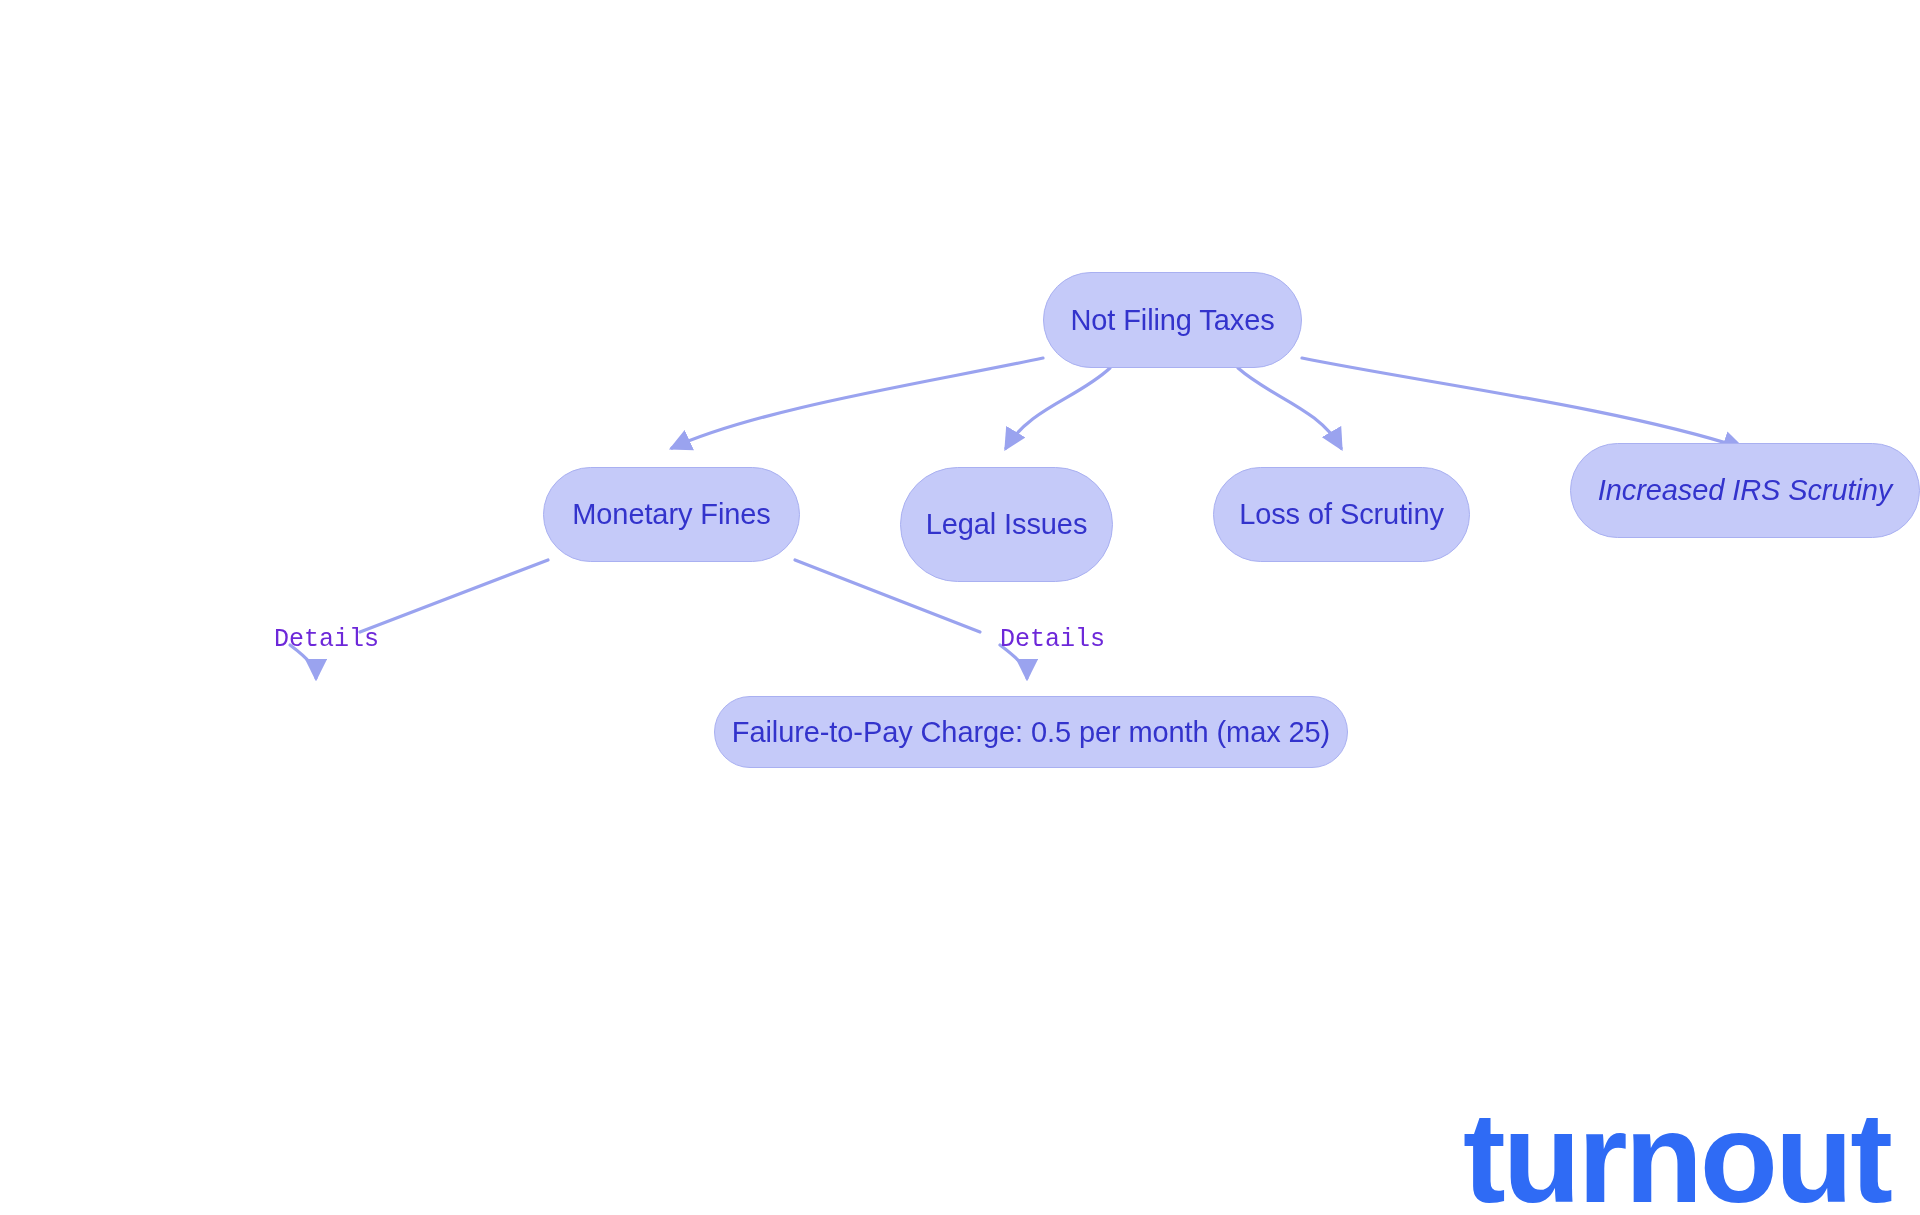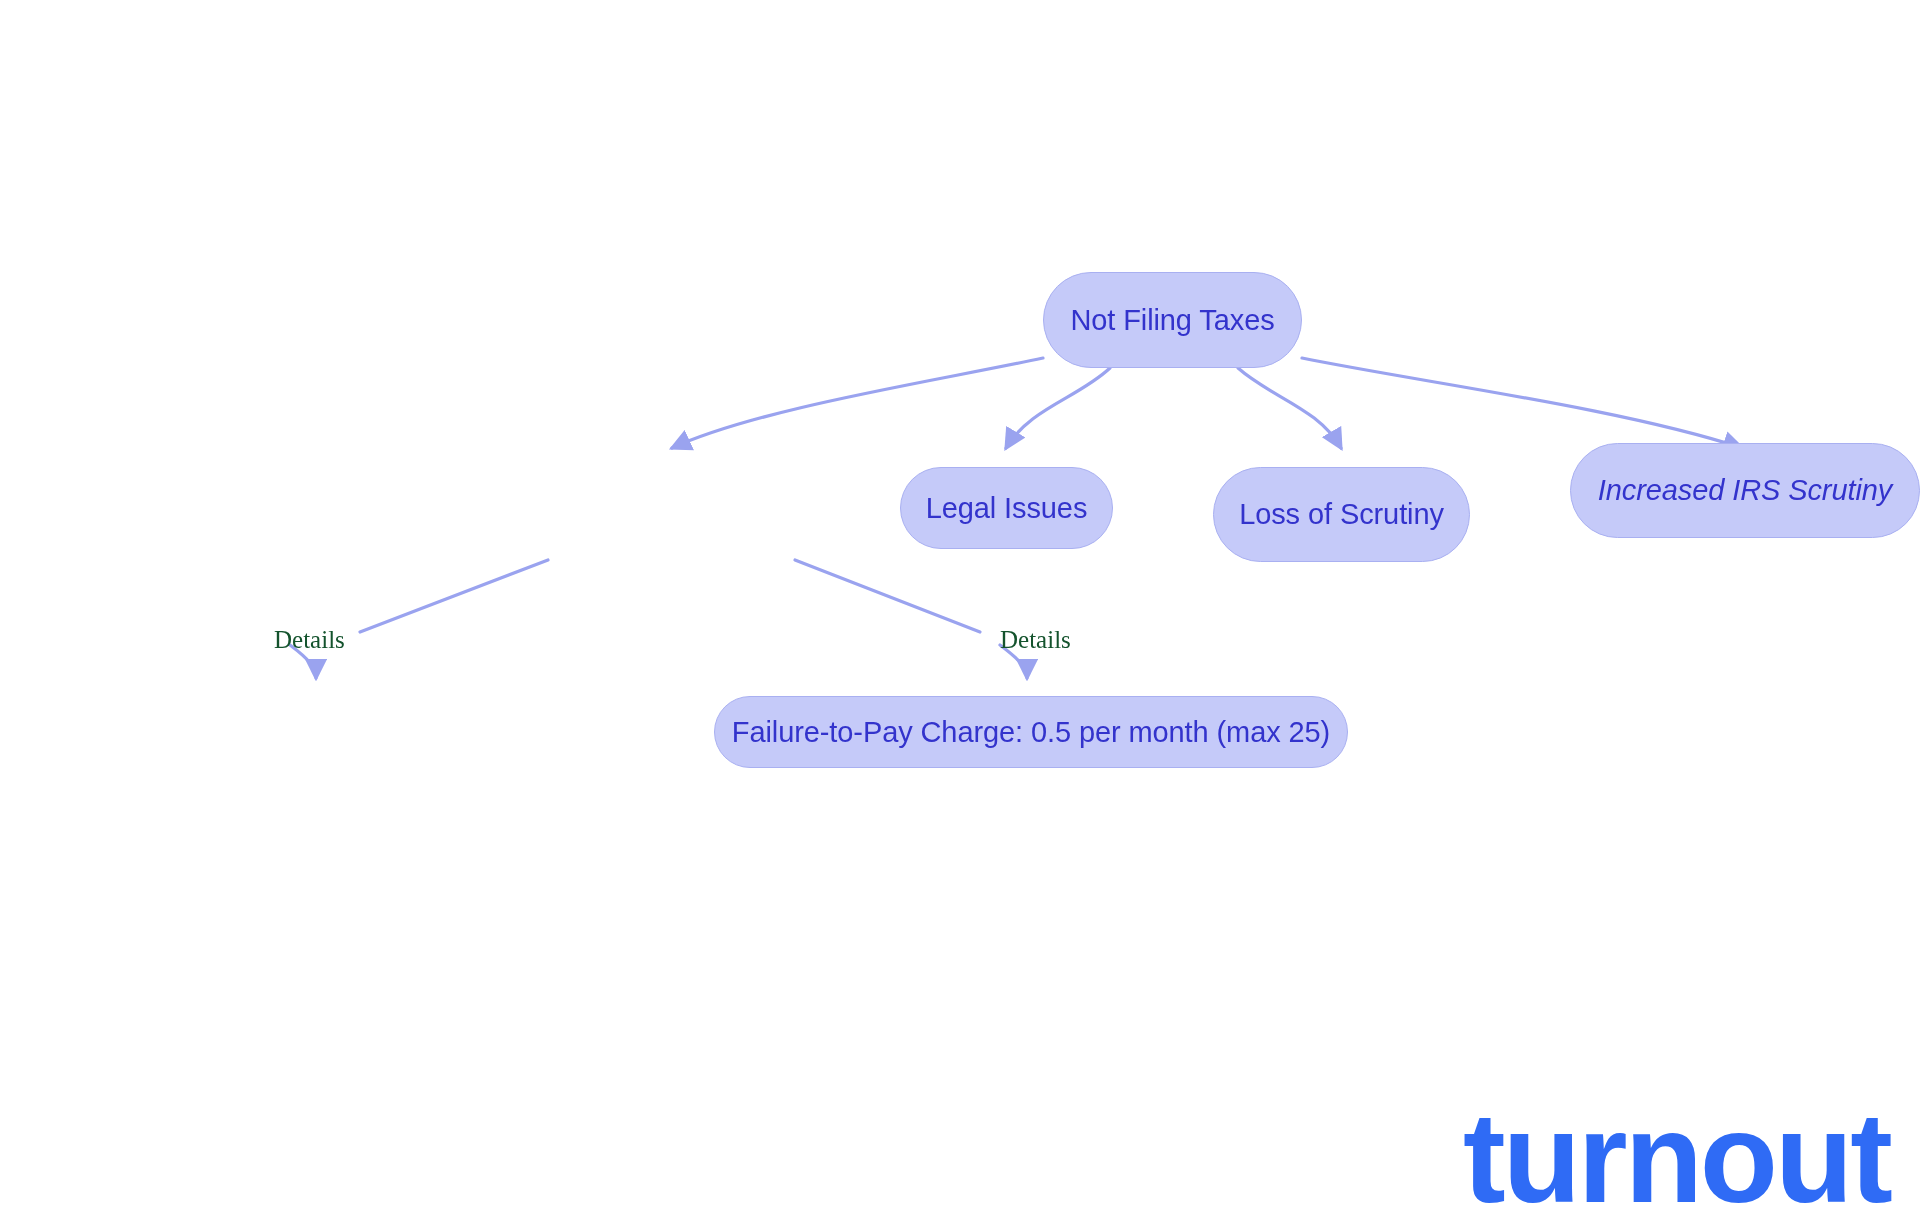--- a/index.html
+++ b/index.html
@@ -43,22 +43,22 @@
     letter-spacing: -0.1px;
     white-space: nowrap;
     user-select: none;
   }
   .node-label {
     display: block;
     line-height: 1;
   }
   .edge-label {
     position: absolute;
-    color: #14532d;
-    font-family: Liberation Serif, serif;
+    color: #6d28d9;
+    font-family: Liberation Mono, monospace;
     font-size: 25px;
     line-height: 1;
     white-space: nowrap;
     background: transparent;
     user-select: none;
   }
   #brand-logo {
     position: absolute;
     color: #2f6bf5;
     font-family: "Liberation Sans", sans-serif;
@@ -93,22 +93,25 @@
     <path d="M 290 645 C 310 660, 316 668, 316 678" fill="none" stroke="#9aa3ef" stroke-width="3.2" stroke-linecap="round" marker-end="url(#arrow)"></path>
 
     <path d="M 795 560 L 980 632" fill="none" stroke="#9aa3ef" stroke-width="3.2" stroke-linecap="round"></path>
     <path d="M 1000 645 C 1020 660, 1027 668, 1027 678" fill="none" stroke="#9aa3ef" stroke-width="3.2" stroke-linecap="round" marker-end="url(#arrow)"></path>
   </svg>
 
   <div class="node" id="node-root" style="left:1043px; top:272px; width:259px; height:96px; font-size:29px;">
     <span class="node-label">Not Filing Taxes</span>
   </div>
 
+  <div class="node" style="left:543px; top:467px; width:257px; height:95px; font-size:29px;">
+    <span class="node-label">Monetary Fines</span>
+  </div>
 
-  <div class="node" style="left:900px; top:467px; width:213px; height:82px; font-size:29px;">
+  <div class="node" style="left:900px; top:467px; width:213px; height:115px; font-size:29px;">
     <span class="node-label">Legal Issues</span>
   </div>
 
   <div class="node" style="left:1213px; top:467px; width:257px; height:95px; font-size:29px;">
     <span class="node-label">Loss of Scrutiny</span>
   </div>
 
   <div class="node" style="left:1570px; top:443px; width:350px; height:95px; font-size:29px;font-style:italic;">
     <span class="node-label">Increased IRS Scrutiny</span>
   </div>

